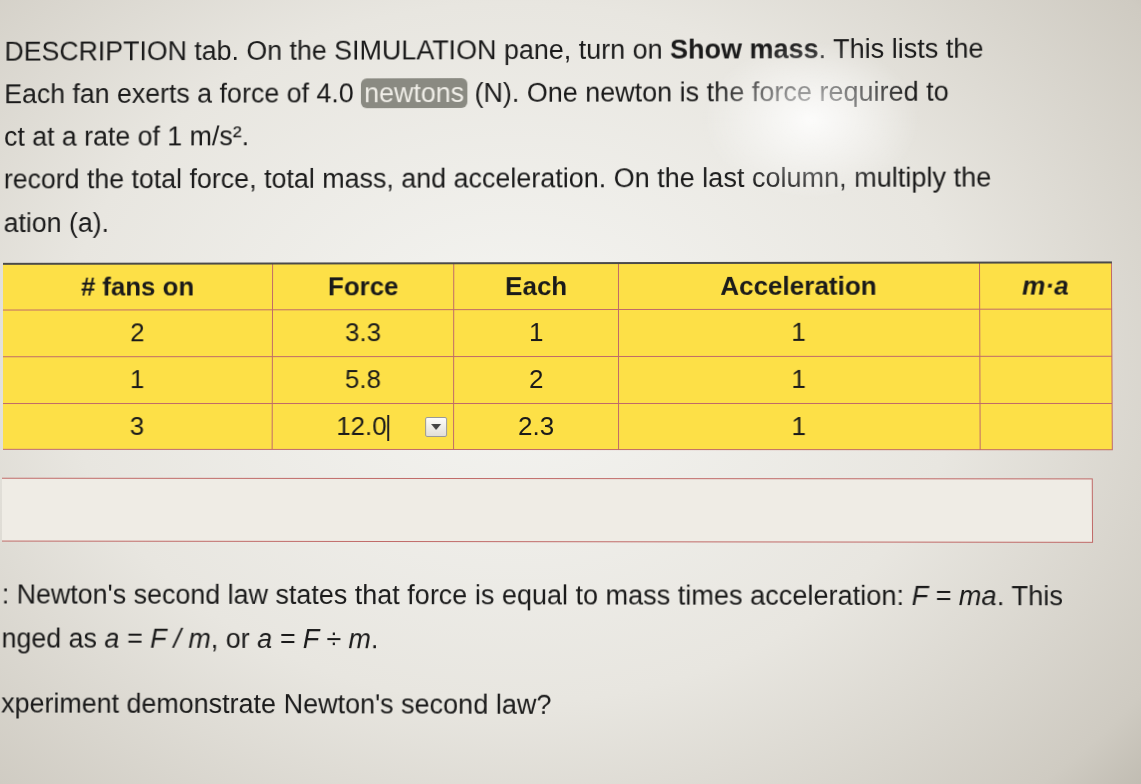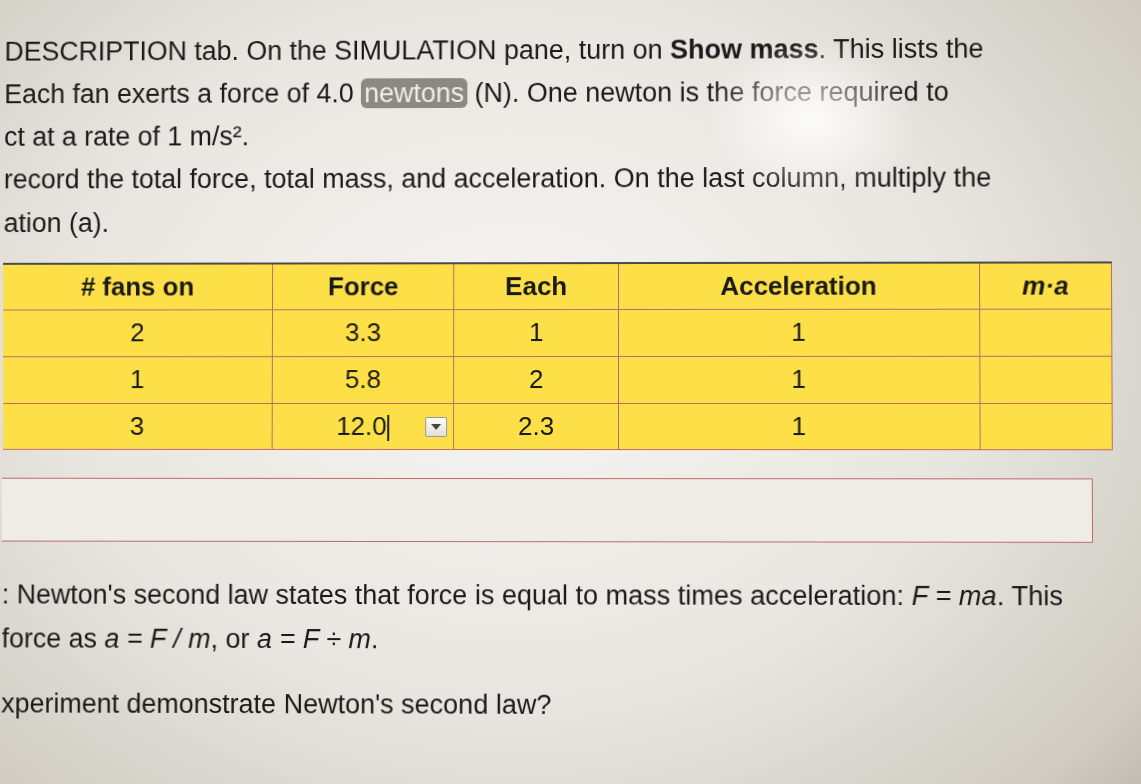--- a/index.html
+++ b/index.html
@@ -150,20 +150,20 @@
     </tbody>
   </table>
 
 
   <div class="answer-box"></div>
 
   <p>
     <span>: Newton's second law states that force is equal to mass times acceleration: </span><span class="italic">F = ma</span><span>. This</span>
   </p>
   <p>
-    <span>force as </span><span class="italic">a = F / m</span><span>, or </span><span class="italic">a = F ÷ m</span><span>.</span>
+    <span>nged as </span><span class="italic">a = F / m</span><span>, or </span><span class="italic">a = F ÷ m</span><span>.</span>
   </p>
 
   <p style="margin-top:26px">xperiment demonstrate Newton's second law?</p>
 
 </div>
 
 <div class="glare"></div>
 
 </body></html>

